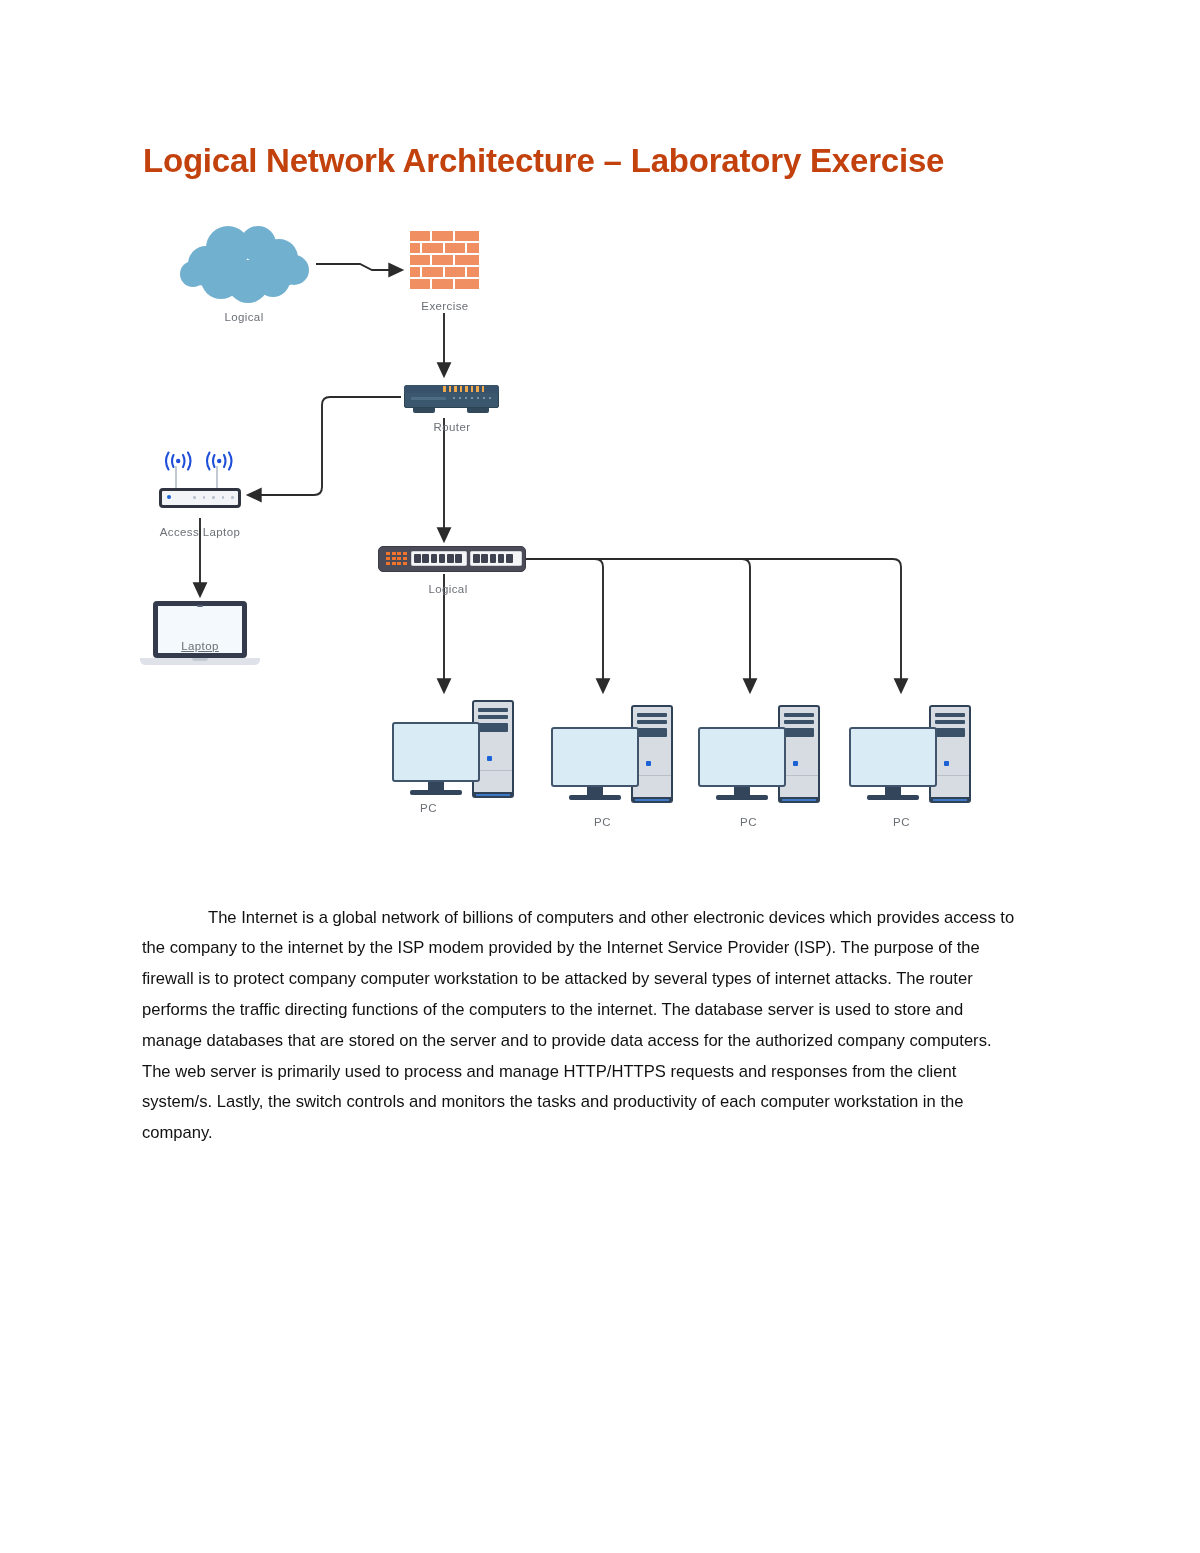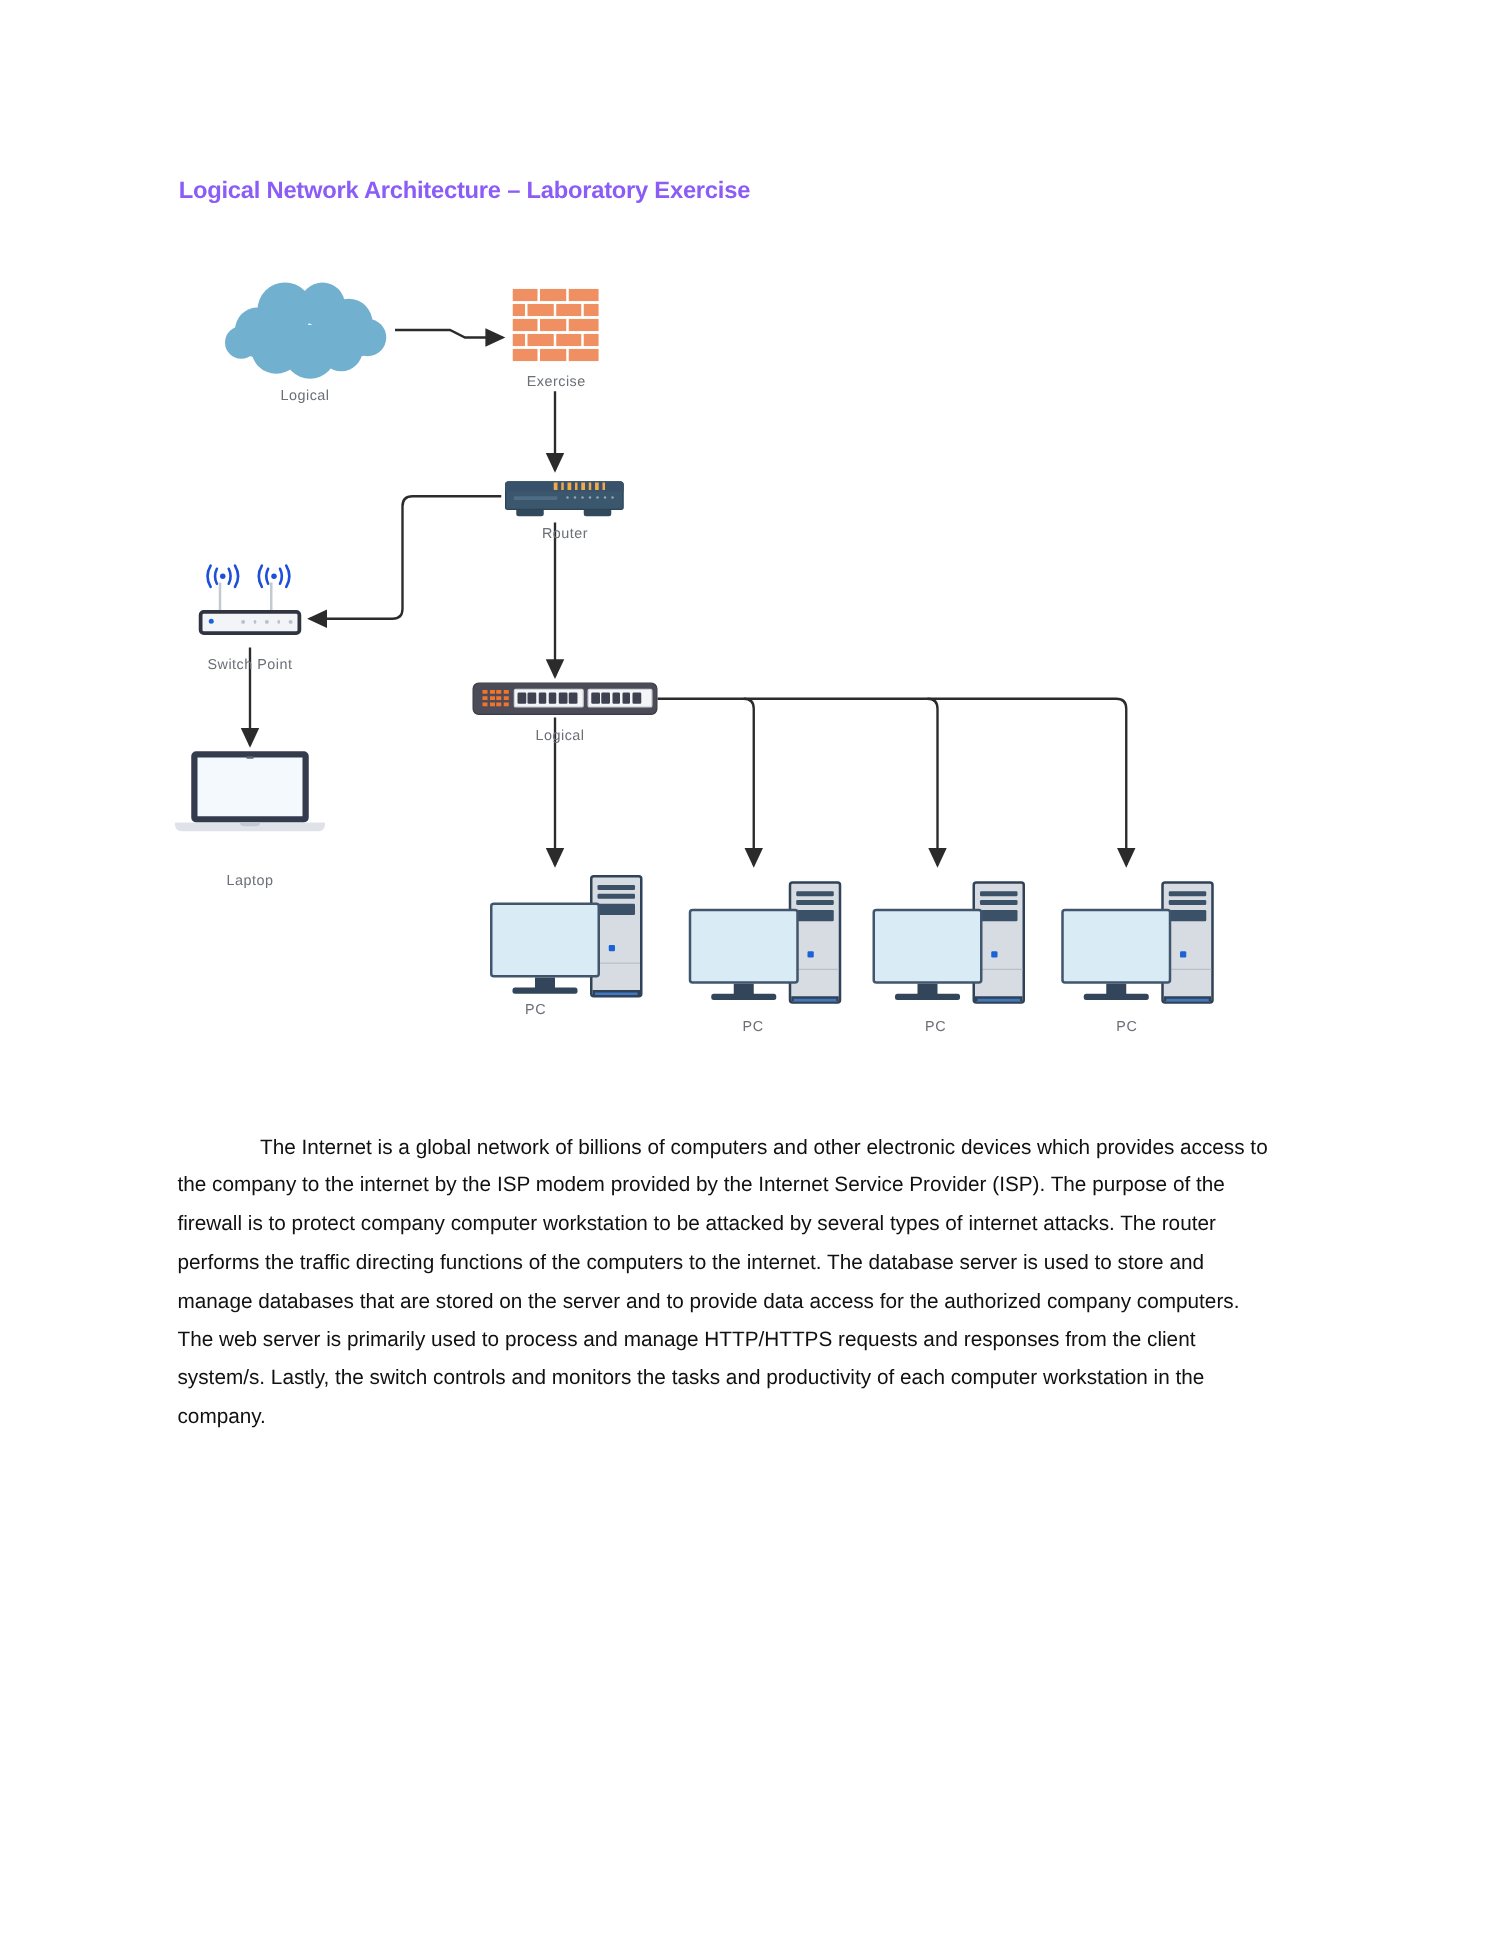--- a/index.html
+++ b/index.html
@@ -20,24 +20,24 @@
     position: absolute;
     inset: 0;
     background: #ffffff;
   }
 
   
   .doc-title {
     position: absolute;
     left: 143px;
     top: 142px;
-    font-size: 19px;
+    font-size: 33px;
     font-weight: bold;
     letter-spacing: -0.2px;
-    color: #8b5cf6;
+    color: #c2410c;
     white-space: nowrap;
   }
 
   
   .diagram {
     position: absolute;
     left: 0;
     top: 0;
     width: 1200px;
     height: 1553px;
@@ -316,21 +316,21 @@
     <div class="ap-body"></div>
     <div class="ap-led-on"></div>
     <div class="ap-dots">
       <div class="ap-dot"></div>
         <div class="ap-dot"></div>
         <div class="ap-dot"></div>
       <div class="ap-dot"></div>
         <div class="ap-dot"></div>
     </div>
   </div>
-  <div class="node-label" style="left:150px; top:526px; width:100px;">Switch Point</div>
+  <div class="node-label" style="left:150px; top:526px; width:100px;">Access Laptop</div>
 
   <div class="switch">
     <div class="sw-body"></div>
     <div class="sw-leds">
       <div class="sw-led"></div>
         <div class="sw-led"></div>
         <div class="sw-led"></div>
         <div class="sw-led"></div>
       <div class="sw-led"></div>
         <div class="sw-led"></div>
@@ -358,21 +358,21 @@
     </div>
   </div>
   <div class="node-label" style="left:398px; top:583px; width:100px;">Logical</div>
 
   <div class="laptop">
     <div class="lt-screen"></div>
     <div class="lt-cam"></div>
     <div class="lt-base"></div>
     <div class="lt-notch"></div>
   </div>
-  <div class="node-label" style="left:150px; top:699px; width:100px;">Laptop</div>
+  <div class="node-label" style="left:150px; top:640px; width:100px;text-decoration:underline;">Laptop</div>
 
   <div class="pc" style="left:392px; top:700px;">
     <div class="pc-tower"></div>
     <div class="pc-bay" style="right:6px; top:8px;  width:30px;"></div>
     <div class="pc-bay" style="right:6px; top:15px; width:30px;"></div>
     <div class="pc-bay2" style="right:6px; top:23px; width:30px;"></div>
     <div class="pc-tower-led" style="right:22px; top:56px;"></div>
     <div class="pc-tower-seam" style="right:2px;  top:70px; width:38px;"></div>
     <div class="pc-tower-foot" style="right:2px;  top:92px; width:38px;"></div>
     <div class="pc-tower-footline" style="right:4px; top:94px; width:34px;"></div>

